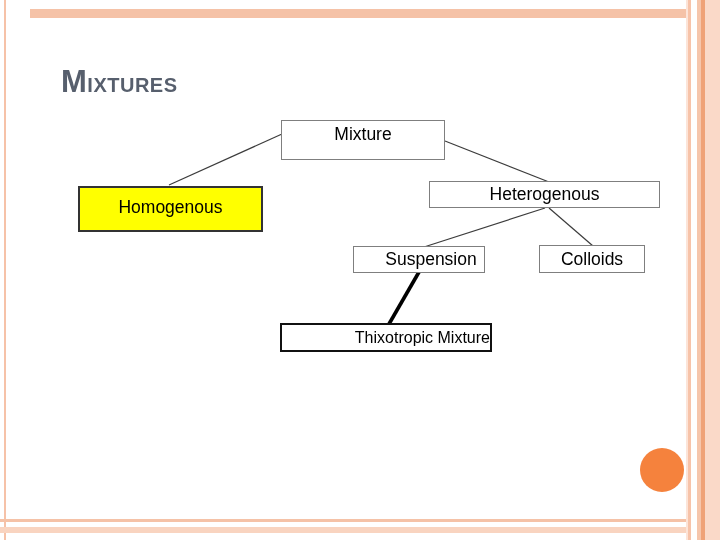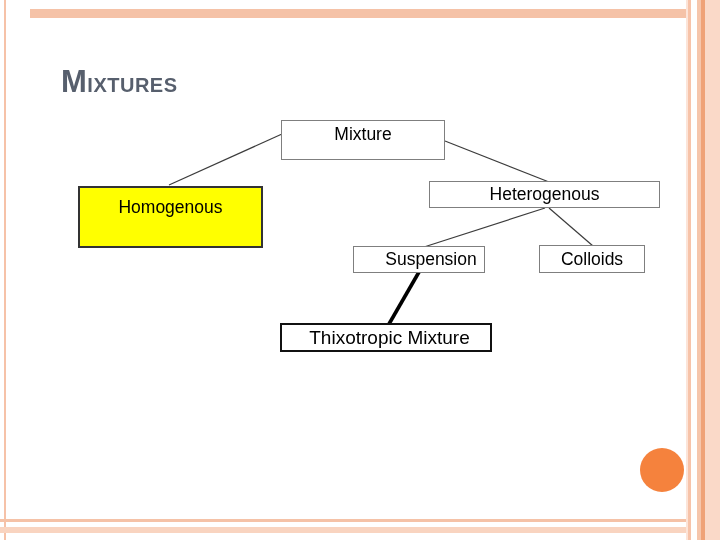--- a/index.html
+++ b/index.html
@@ -35,29 +35,29 @@
   .slide-title .rest{font-size:20px;line-height:24px;}
 
   
   .node{
     position:absolute;box-sizing:border-box;background:#ffffff;
     border:1px solid #7f7f7f;color:#000;font-size:17.5px;
     text-align:center;overflow:hidden;
   }
   .node-mixture{left:281px;top:120px;width:164px;height:40px;line-height:27px;}
   .node-homogenous{
-    left:78px;top:186px;width:185px;height:62px;background:#ffff00;
+    left:78px;top:186px;width:185px;height:46px;background:#ffff00;
     border:2px solid #333333;padding-top:5px;line-height:28px;
   }
   .node-heterogenous{left:429px;top:181px;width:231px;height:27px;line-height:25px;}
   .node-suspension{left:353px;top:246px;width:132px;height:27px;line-height:25px;padding-left:24px;}
   .node-colloids{left:539px;top:245px;width:106px;height:28px;line-height:26px;}
   .node-thixotropic{
     left:280px;top:323px;width:212px;height:29px;border:2px solid #111111;
-    text-align:center;padding-left:7px;line-height:25px;font-size:19px;
+    text-align:right;padding-left:7px;line-height:25px;font-size:16px;
   }
 
   svg.connectors{position:absolute;left:0;top:0;width:720px;height:540px;}
 </style>
 </head>
 <body>
 
 <div class="vline left-line"></div>
 <div class="hline top-bar"></div>
 <div class="hline bottom-line-1"></div>

